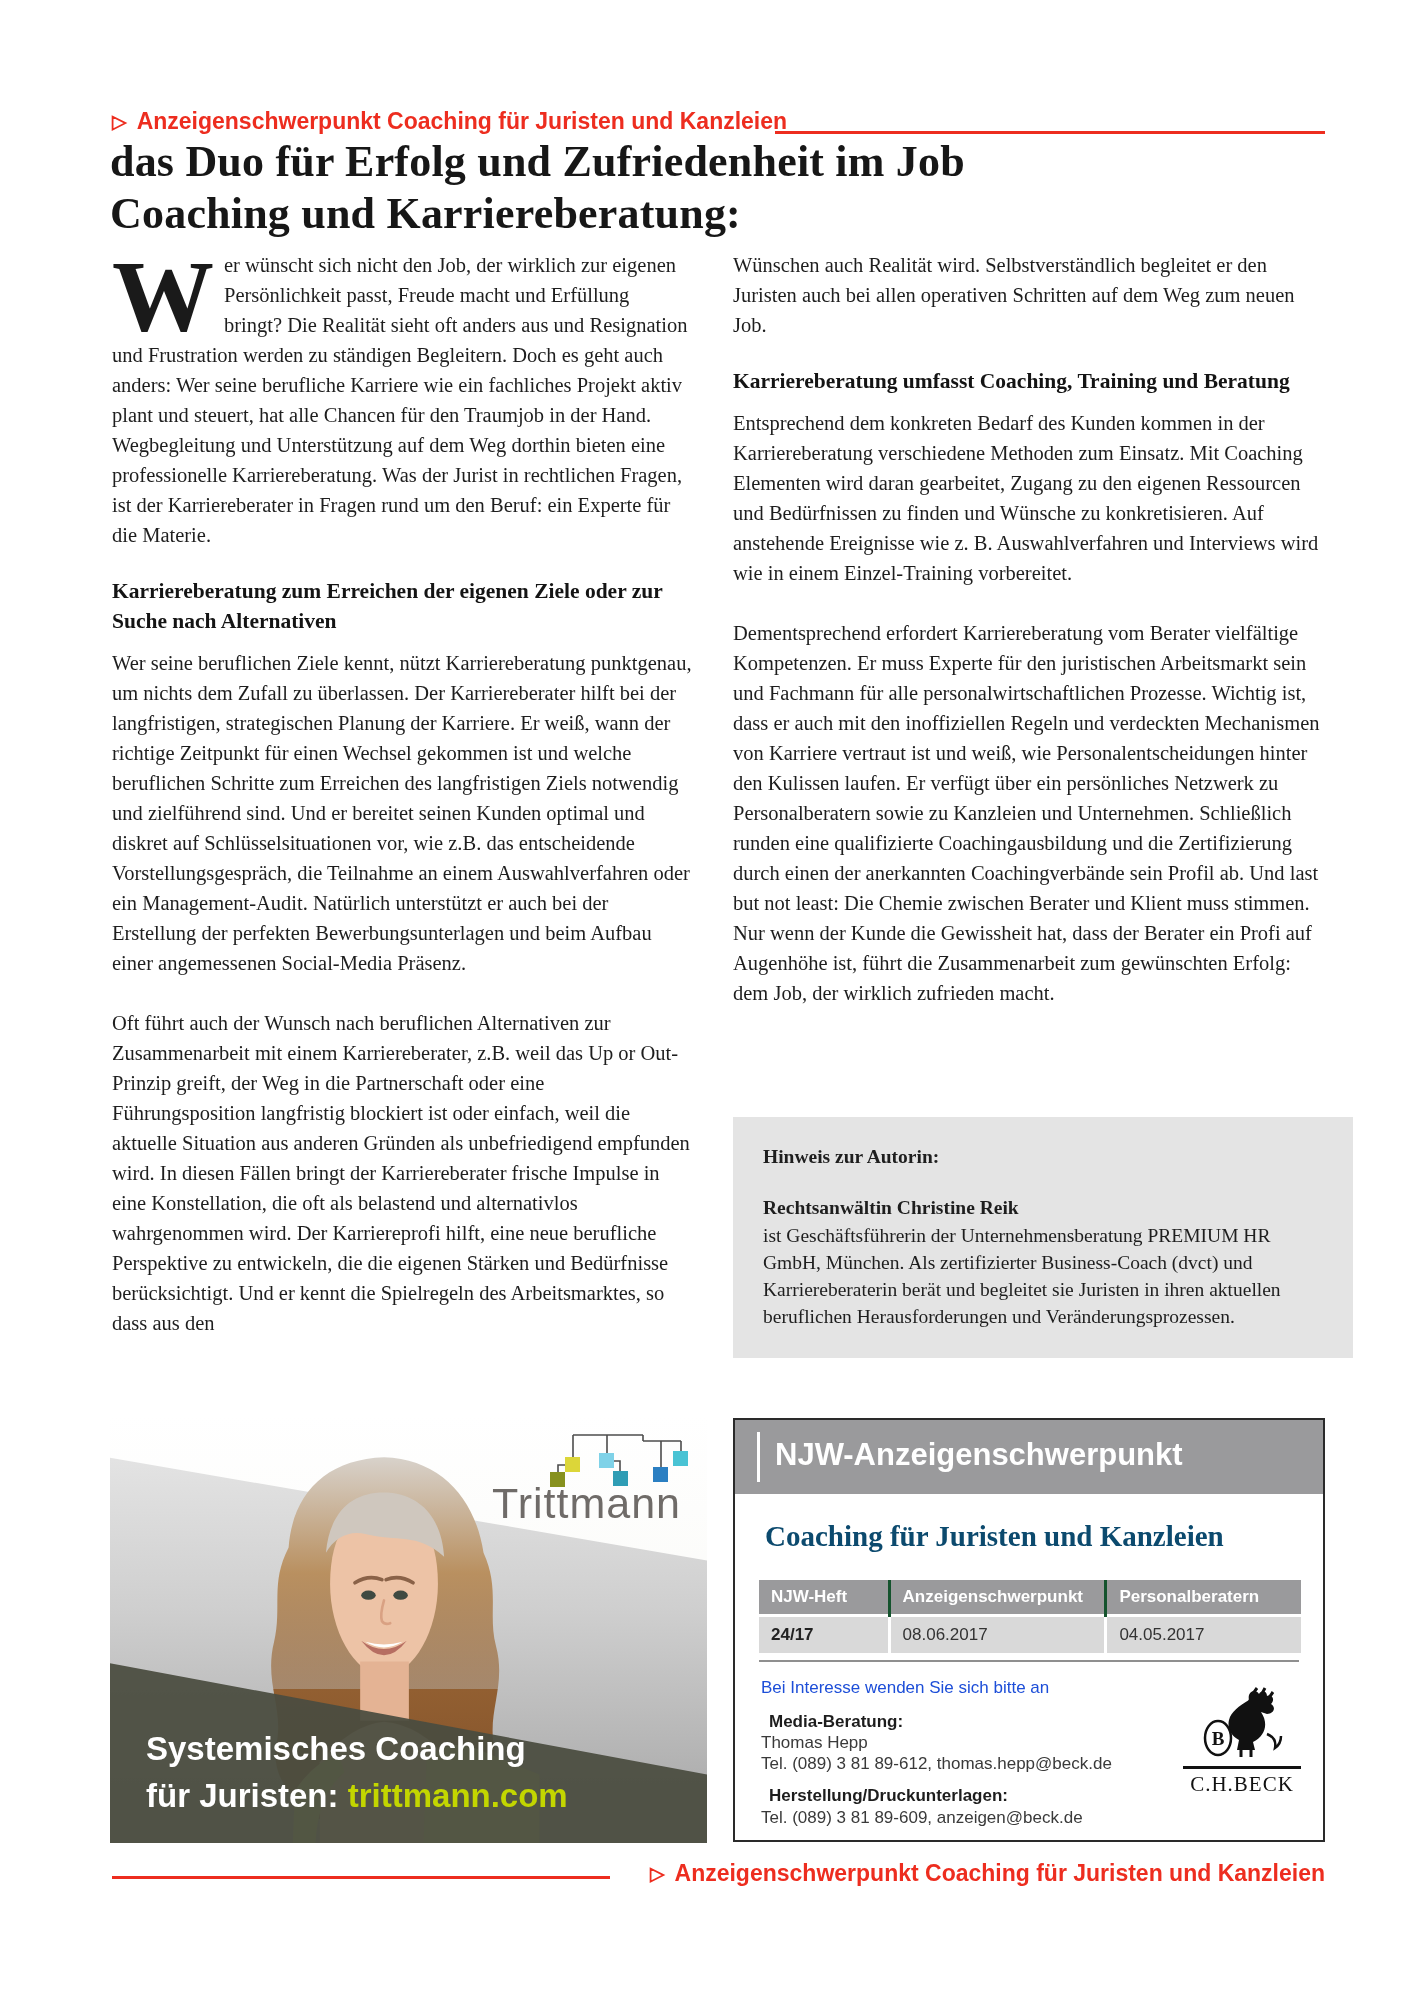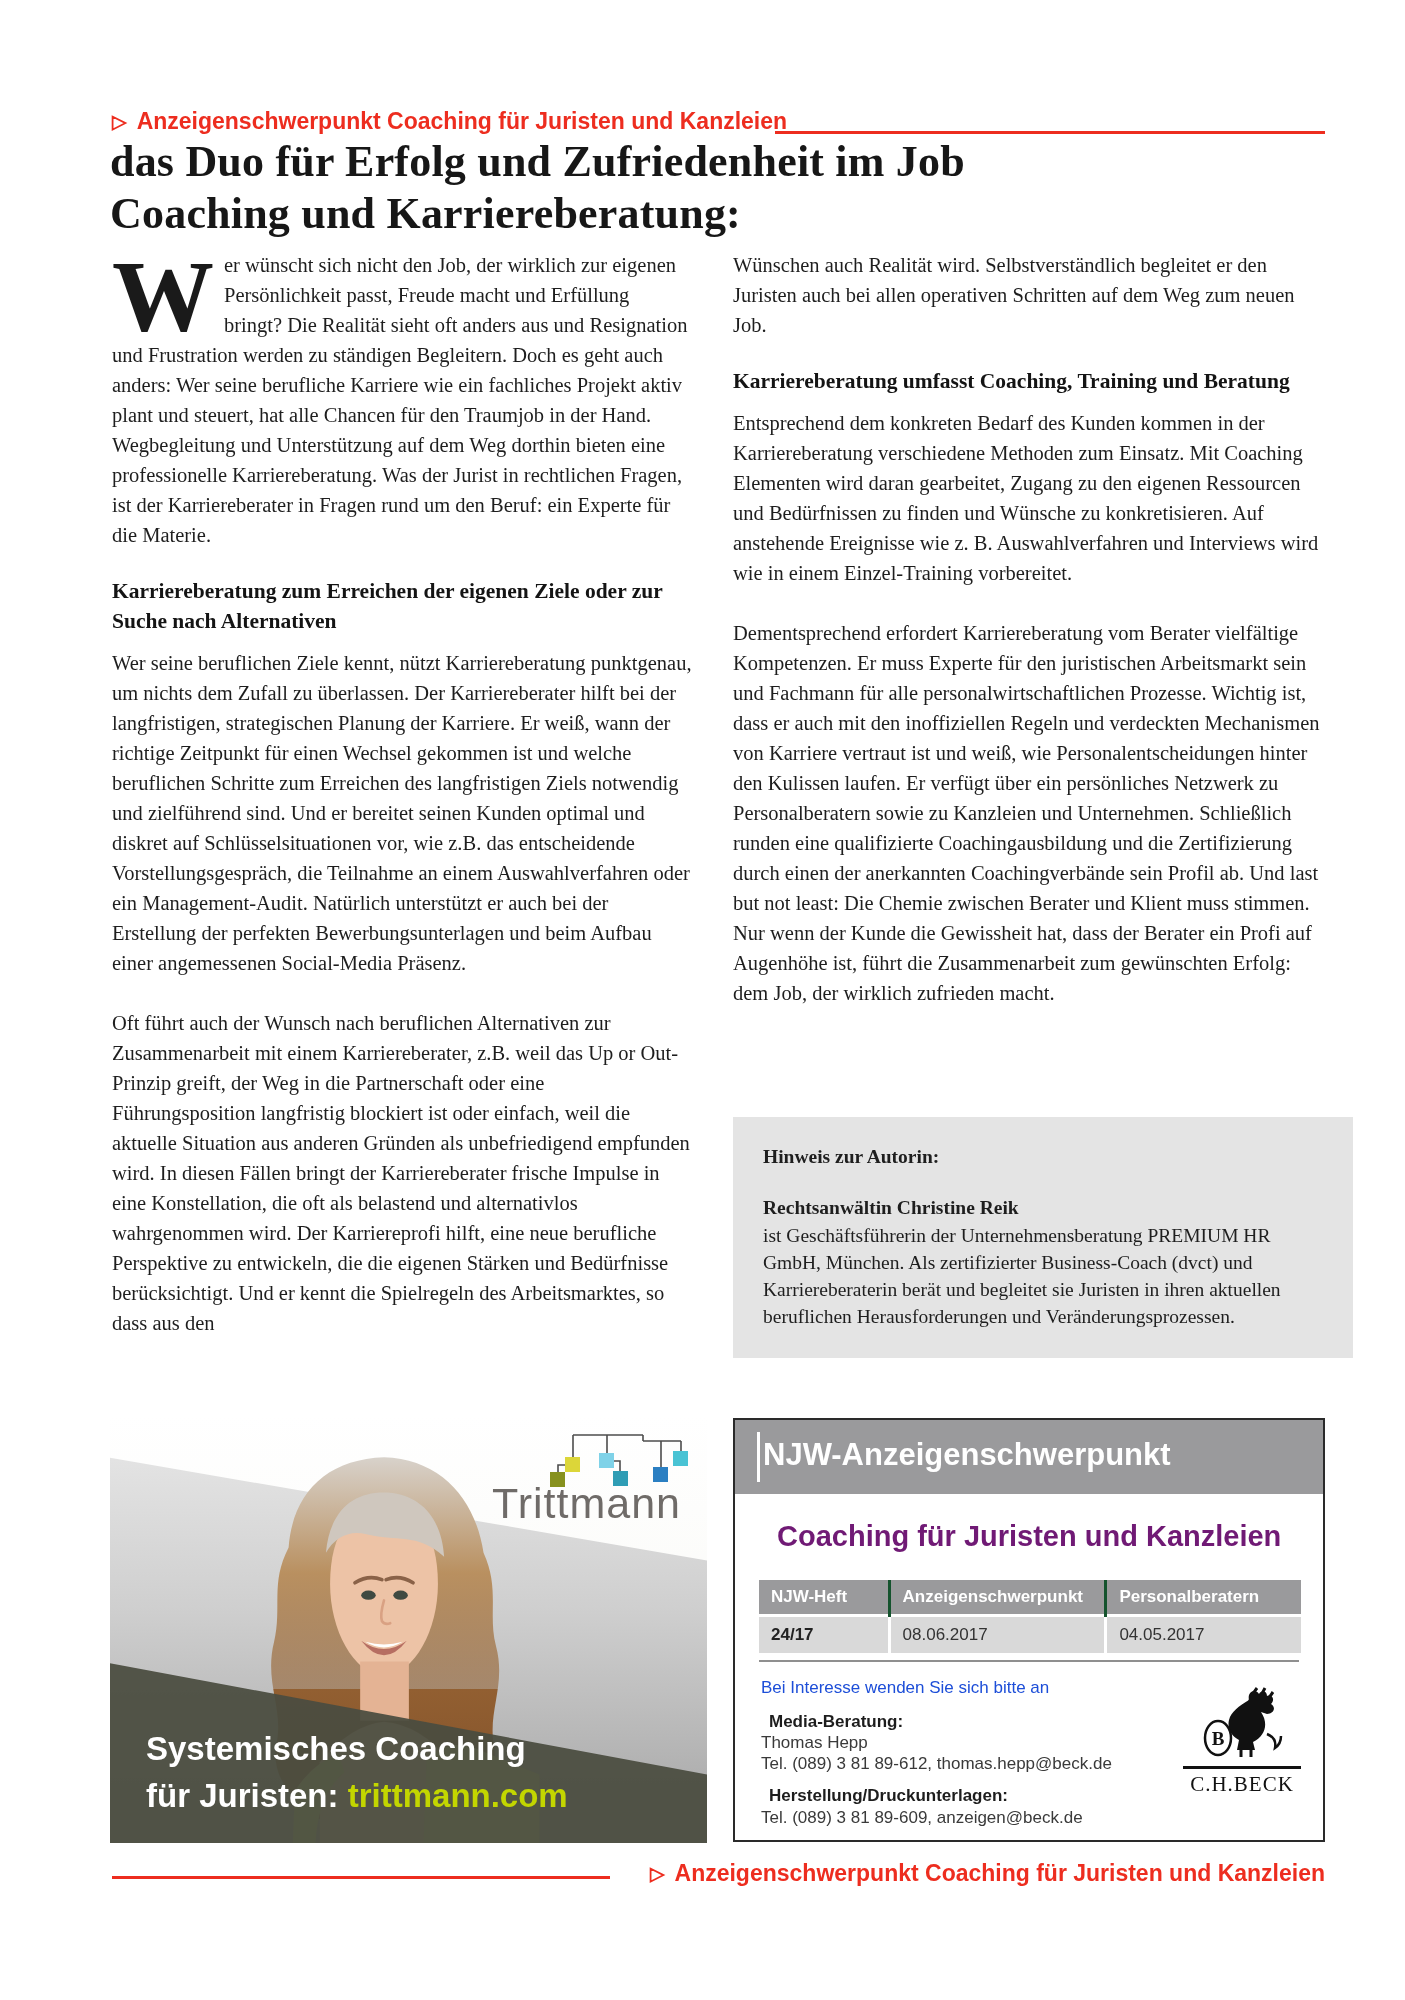--- a/index.html
+++ b/index.html
@@ -47,22 +47,22 @@
   .ad-link{color:#c3d600;}
   .ad-brand{position:absolute;right:26px;top:64px;font-family:"Liberation Sans",sans-serif;
       font-size:43px;color:#6f6b68;letter-spacing:1px;}
   .ad-mobile{position:absolute;right:14px;top:12px;}
 
   
   .njw{position:absolute;left:733px;top:1418px;width:592px;height:424px;box-sizing:border-box;
        border:2px solid #2a2a2a;background:#fff;font-family:"Liberation Sans",sans-serif;}
   .njw-band{position:absolute;left:0;right:0;top:0;height:74px;background:#9a9a9c;}
   .njw-band-bar{position:absolute;left:22px;top:12px;bottom:12px;width:3px;background:#ffffff;}
-  .njw-band-title{position:absolute;left:28px;top:17px;font-size:31px;font-weight:bold;color:#ffffff;}
-  .njw-heading{position:absolute;left:42px;top:100px;font-size:29px;font-weight:bold;color:#701a75;}
+  .njw-band-title{position:absolute;left:40px;top:17px;font-size:31px;font-weight:bold;color:#ffffff;}
+  .njw-heading{position:absolute;left:30px;top:100px;font-size:29px;font-weight:bold;color:#0c4a6e;font-family:Liberation Serif, serif;}
   .njw-table{position:absolute;left:24px;right:24px;top:160px;width:542px;border-collapse:collapse;
              font-size:17px;}
   .njw-table th{background:#9a9a9c;color:#ffffff;text-align:left;font-weight:bold;
                 padding:7px 12px;border-right:3px solid #14532d;}
   .njw-table th:last-child,.njw-table td:last-child{border-right:none;}
   .njw-table td{background:#d9d9d9;color:#333;padding:8px 12px;border-right:3px solid #ffffff;
                 border-top:3px solid #ffffff;}
   .njw-table td.b{font-weight:bold;color:#222;}
   .njw-divider{position:absolute;left:24px;right:24px;top:240px;height:2px;background:#8f8f8f;}
   .njw-intro{position:absolute;left:26px;top:258px;font-size:17px;color:#1d4ed8;}

